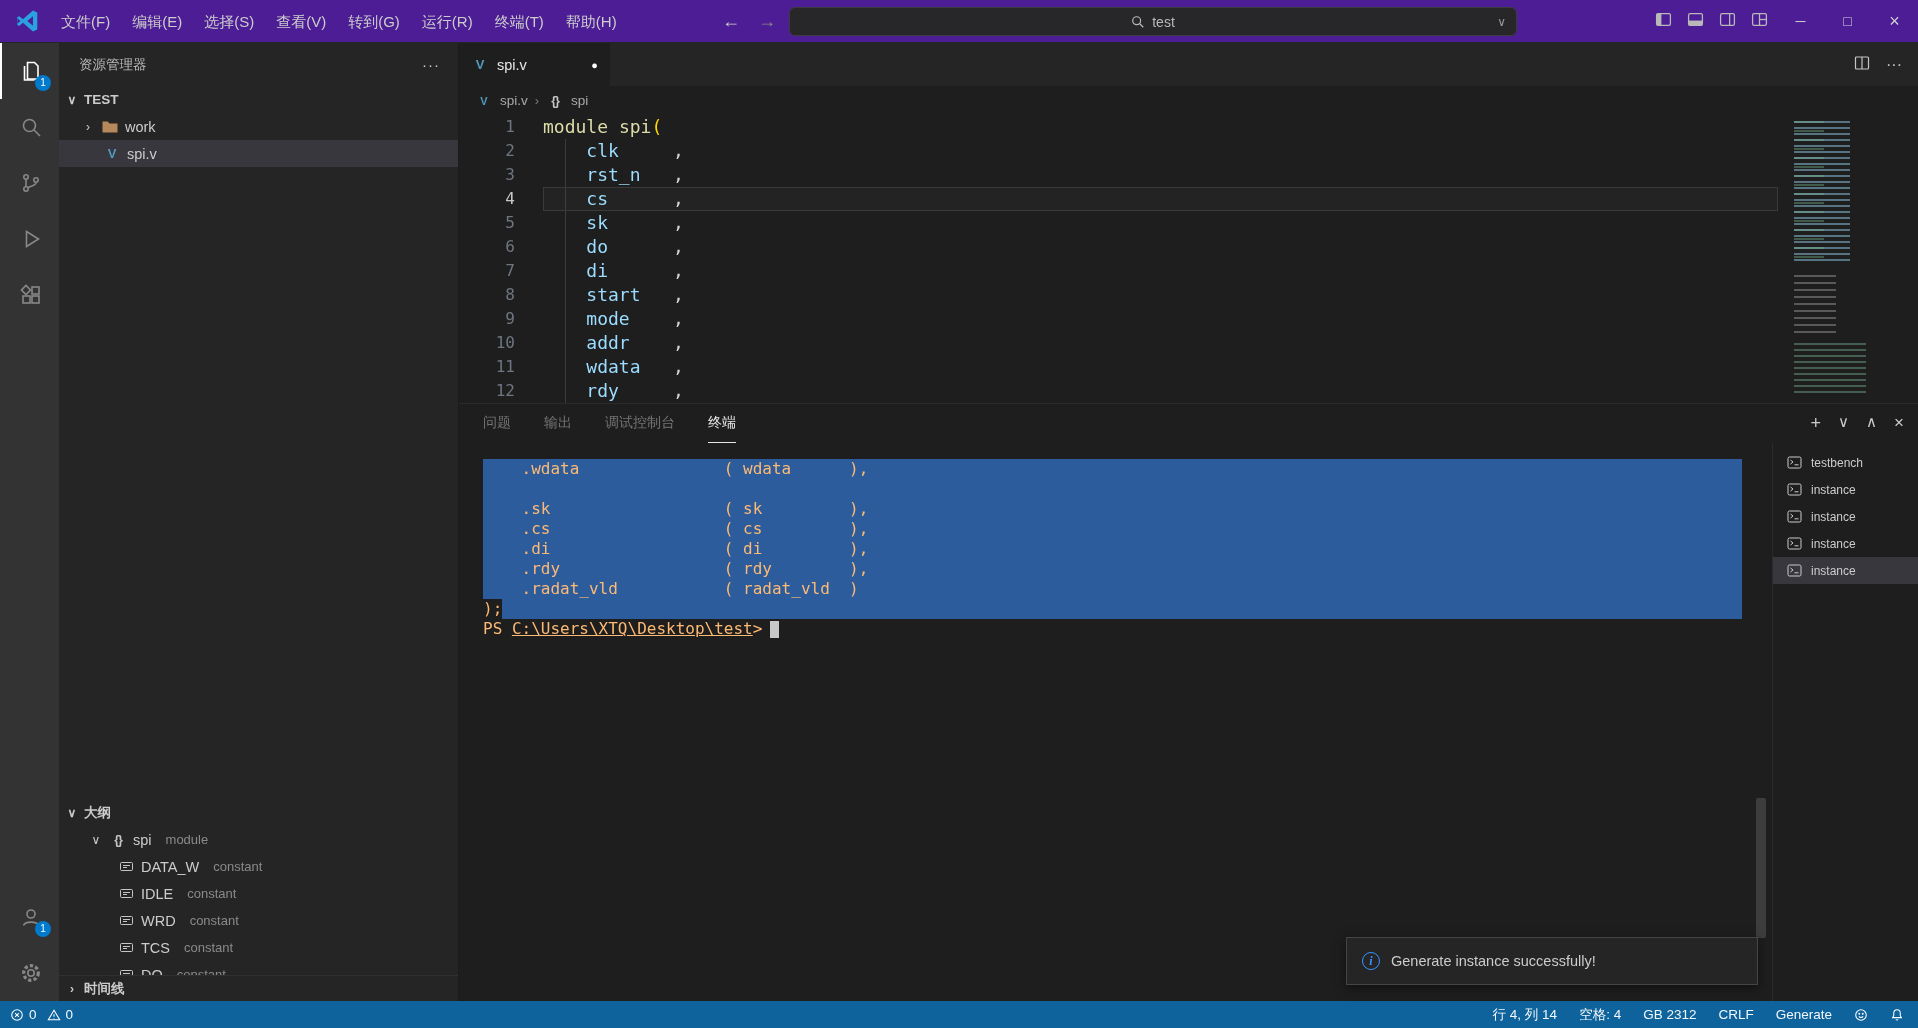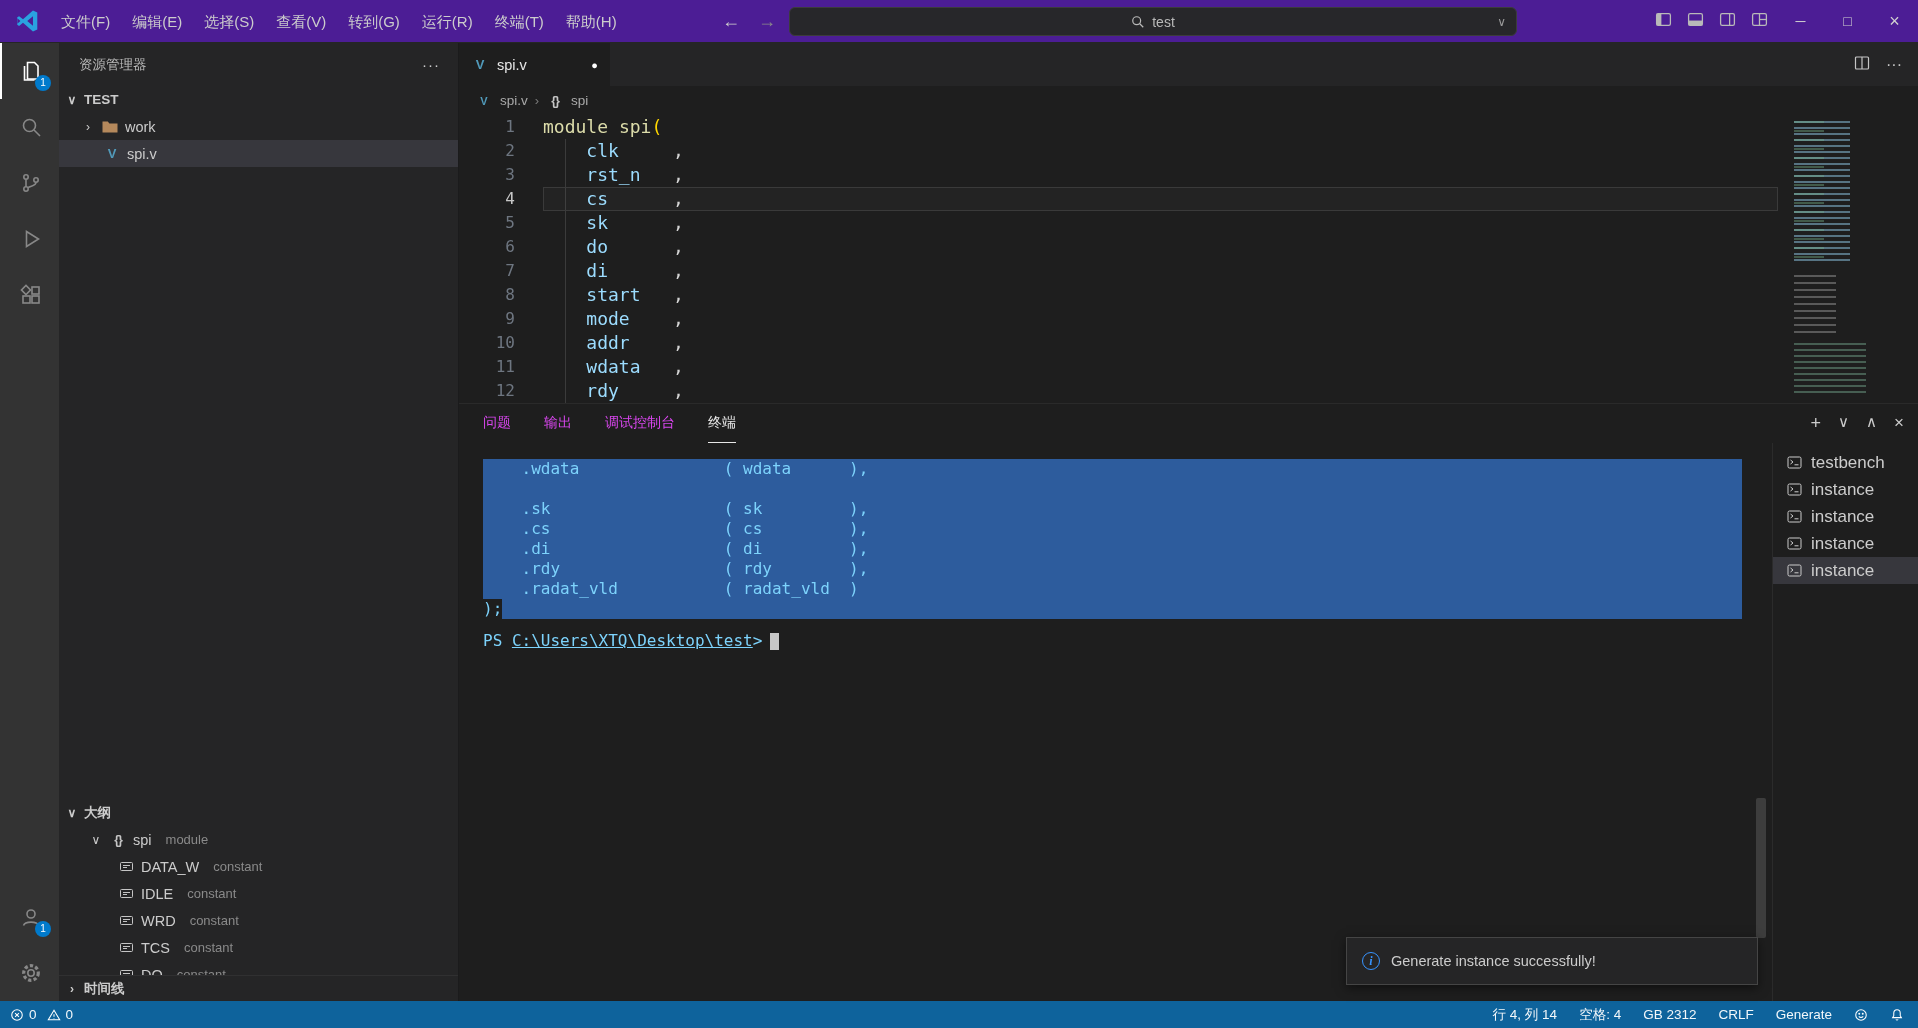--- a/index.html
+++ b/index.html
@@ -84,35 +84,35 @@
   .mm-b { position:absolute; top:2px; left:8px; width:30px; height:142px;
     background:repeating-linear-gradient(to bottom, rgba(120,180,140,.4) 0 2px, transparent 2px 9px); }
   .mm-c { position:absolute; top:156px; left:8px; width:42px; height:58px;
     background:repeating-linear-gradient(to bottom, rgba(200,200,200,.35) 0 2px, transparent 2px 7px); }
   .mm-d { position:absolute; top:224px; left:8px; width:72px; height:52px;
     background:repeating-linear-gradient(to bottom, rgba(130,190,160,.4) 0 2px, transparent 2px 6px); }
 
   
   .panel { height:598px; flex:0 0 auto; border-top:1px solid #2a2a2a; display:flex; flex-direction:column; background:#1e1e1e; }
   .panel-header { height:39px; flex:0 0 auto; display:flex; align-items:center; padding:0 14px 0 24px; }
-  .ptab { margin-right:33px; font-size:14px; color:#d946ef; line-height:37px; height:39px; border-bottom:1px solid transparent; }
+  .ptab { margin-right:33px; font-size:14px; color:#737373; line-height:37px; height:39px; border-bottom:1px solid transparent; }
   .ptab.active { color:#e7e7e7; border-bottom:1px solid #e7e7e7; }
   .pactions { margin-left:auto; display:flex; gap:17px; color:#cccccc; font-size:15px; }
   .panel-body { position:relative; flex:1; font-family:"DejaVu Sans Mono", monospace; font-size:16px; overflow:hidden; }
   .term-rows { position:absolute; left:24px; top:16px; right:176px; }
-  .trow { height:20px; line-height:20px; white-space:pre; color:#7dd3fc; }
+  .trow { height:20px; line-height:20px; white-space:pre; color:#fdba74; }
   .trow.sel { background:var(--selection); }
   .trow.partial { display:flex; }
   .trow.partial .fill { flex:1; background:var(--selection); }
-  .trow.prompt { margin-top:12px; }
+  .trow.prompt { margin-top:0; }
   .tlink { text-decoration:underline; }
   .tcursor { display:inline-block; width:9px; height:17px; background:#c8c8c8; vertical-align:middle; margin-left:8px; }
   .term-scroll { position:absolute; right:152px; top:355px; width:10px; height:140px; background:#4f4f4f; opacity:.65; border-radius:2px; }
   .term-list { position:absolute; top:0; right:0; bottom:0; width:146px; border-left:1px solid #2b2b2b;
-    padding-top:6px; font-family:"Liberation Sans", sans-serif; font-size:17px; }
+    padding-top:6px; font-family:"Liberation Sans", sans-serif; font-size:12px; }
   .term-row { height:27px; display:flex; align-items:center; gap:8px; padding-left:12px; color:#cccccc; white-space:nowrap; }
   .term-row.selected { background:#37373d; }
 
   
   .toast { position:absolute; right:160px; bottom:43px; width:412px; height:48px; background:#252526;
     border:1px solid #454545; box-shadow:0 3px 10px rgba(0,0,0,.5); display:flex; align-items:center;
     gap:11px; padding:0 15px; font-size:14.5px; color:#cccccc; z-index:30; }
   .info-badge { width:18px; height:18px; border-radius:50%; border:1.5px solid var(--info); color:var(--info);
     font-size:12px; font-weight:700; display:flex; align-items:center; justify-content:center; font-style:italic;
     font-family:"Liberation Serif", serif; flex:0 0 auto; }

